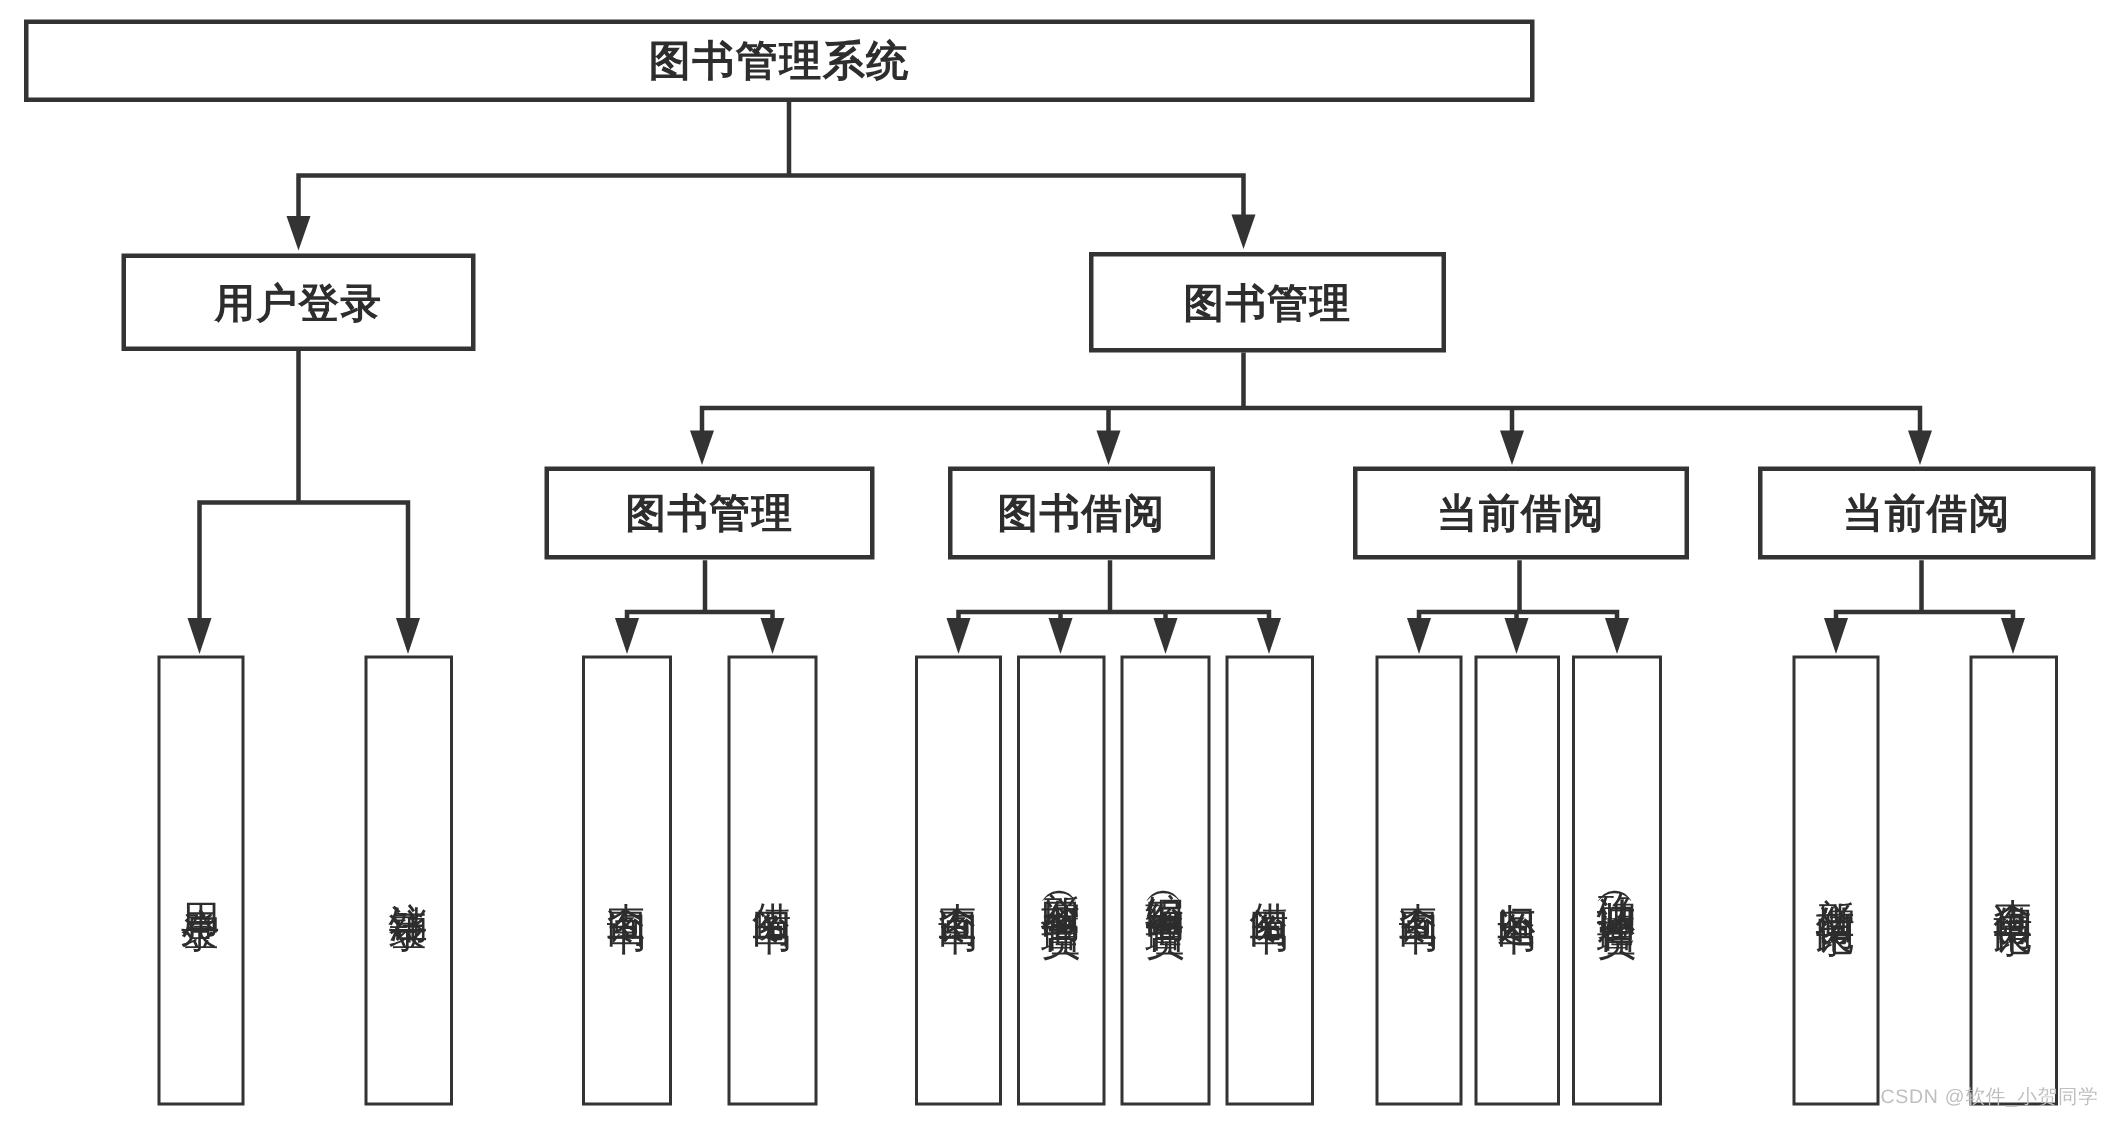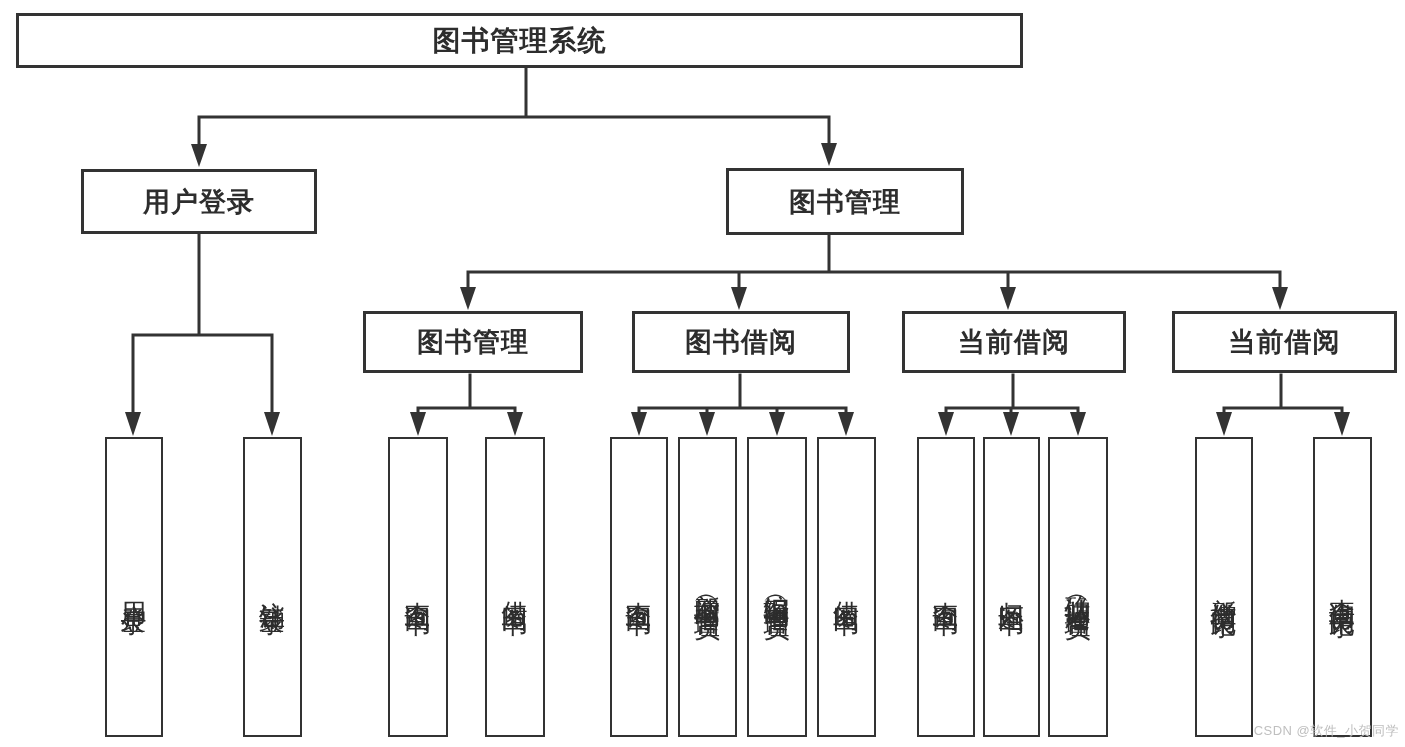--- a/index.html
+++ b/index.html
@@ -133,21 +133,21 @@
   <div class="node" style="left:81px;top:169px;width:236px;height:65px;">
     <span>用户登录</span>
   </div>
   <div class="node" style="left:710px;top:168px;width:238px;height:67px;margin-left:16px;">
     <span>图书管理</span>
   </div>
 
   <div class="node" style="left:363px;top:311px;width:220px;height:62px;">
     <span>图书管理</span>
   </div>
-  <div class="node" style="left:632px;top:311px;width:218px;height:62px;">
+  <div class="node" style="left:632px;top:311px;width:178px;height:62px;">
     <span>图书借阅</span>
   </div>
   <div class="node" style="left:902px;top:311px;width:224px;height:62px;">
     <span>当前借阅</span>
   </div>
   <div class="node" style="left:1172px;top:311px;width:225px;height:62px;">
     <span>当前借阅</span>
   </div>
 
   <div class="leaf" style="left:105px;width:58px;">

